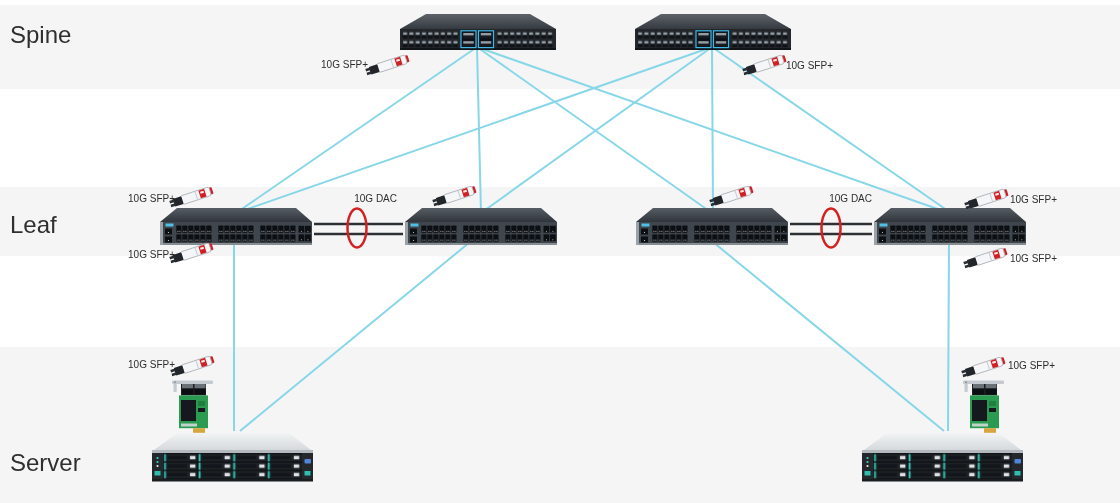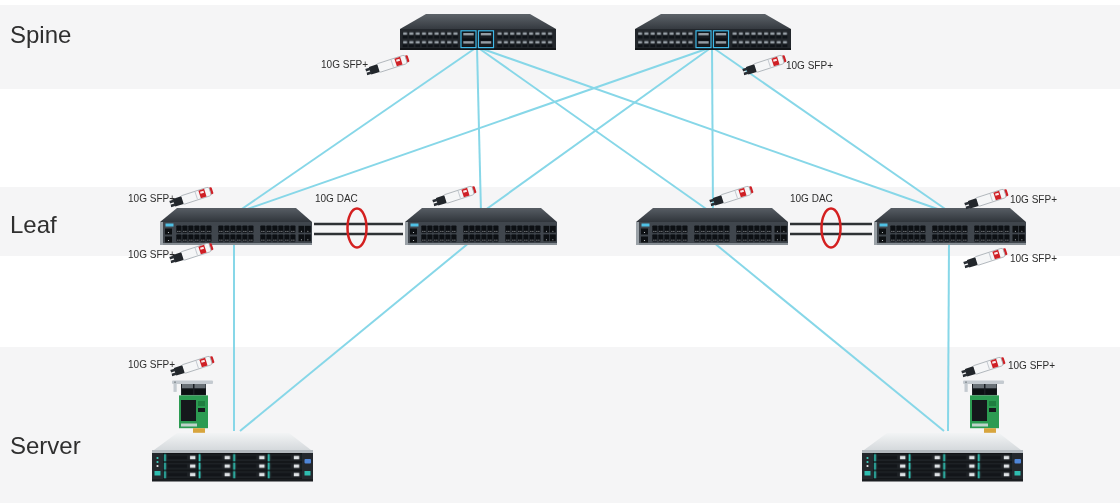--- a/index.html
+++ b/index.html
@@ -11,35 +11,35 @@
   .band-spine{top:5px;height:84px;}
   .band-leaf{top:187px;height:69px;}
   .band-server{top:347px;height:156px;}
   .tier-label{
     position:absolute;left:10px;font-size:24px;color:#2f2f2f;line-height:22px;
   }
   .lbl{
     position:absolute;font-size:10px;color:#2d2d2d;line-height:15px;white-space:nowrap;
   }
   .align-r{text-align:right;width:70px;}
-  .align-c{text-align:left;width:82px;}
+  .align-c{text-align:right;width:82px;}
   svg.diagram{position:absolute;left:0;top:0;}
 </style>
 </head>
 <body>
 
 <div class="stage">
 
   <div class="band band-spine"></div>
   <div class="band band-leaf"></div>
   <div class="band band-server"></div>
 
   <div class="tier-label" style="top:24px">Spine</div>
   <div class="tier-label" style="top:214px">Leaf</div>
-  <div class="tier-label" style="top:435px">Server</div>
+  <div class="tier-label" style="top:452px">Server</div>
 
   <svg class="diagram" width="1120" height="503" viewBox="0 0 1120 503">
     <defs>
       <linearGradient id="gSpineTop" x1="0" y1="0" x2="0" y2="1">
         <stop offset="0" stop-color="#5d6369"></stop>
           <stop offset="1" stop-color="#353a40"></stop>
       </linearGradient>
       <linearGradient id="gLeafTop" x1="0" y1="0" x2="0" y2="1">
         <stop offset="0" stop-color="#575d64"></stop>
           <stop offset="1" stop-color="#30353b"></stop>

